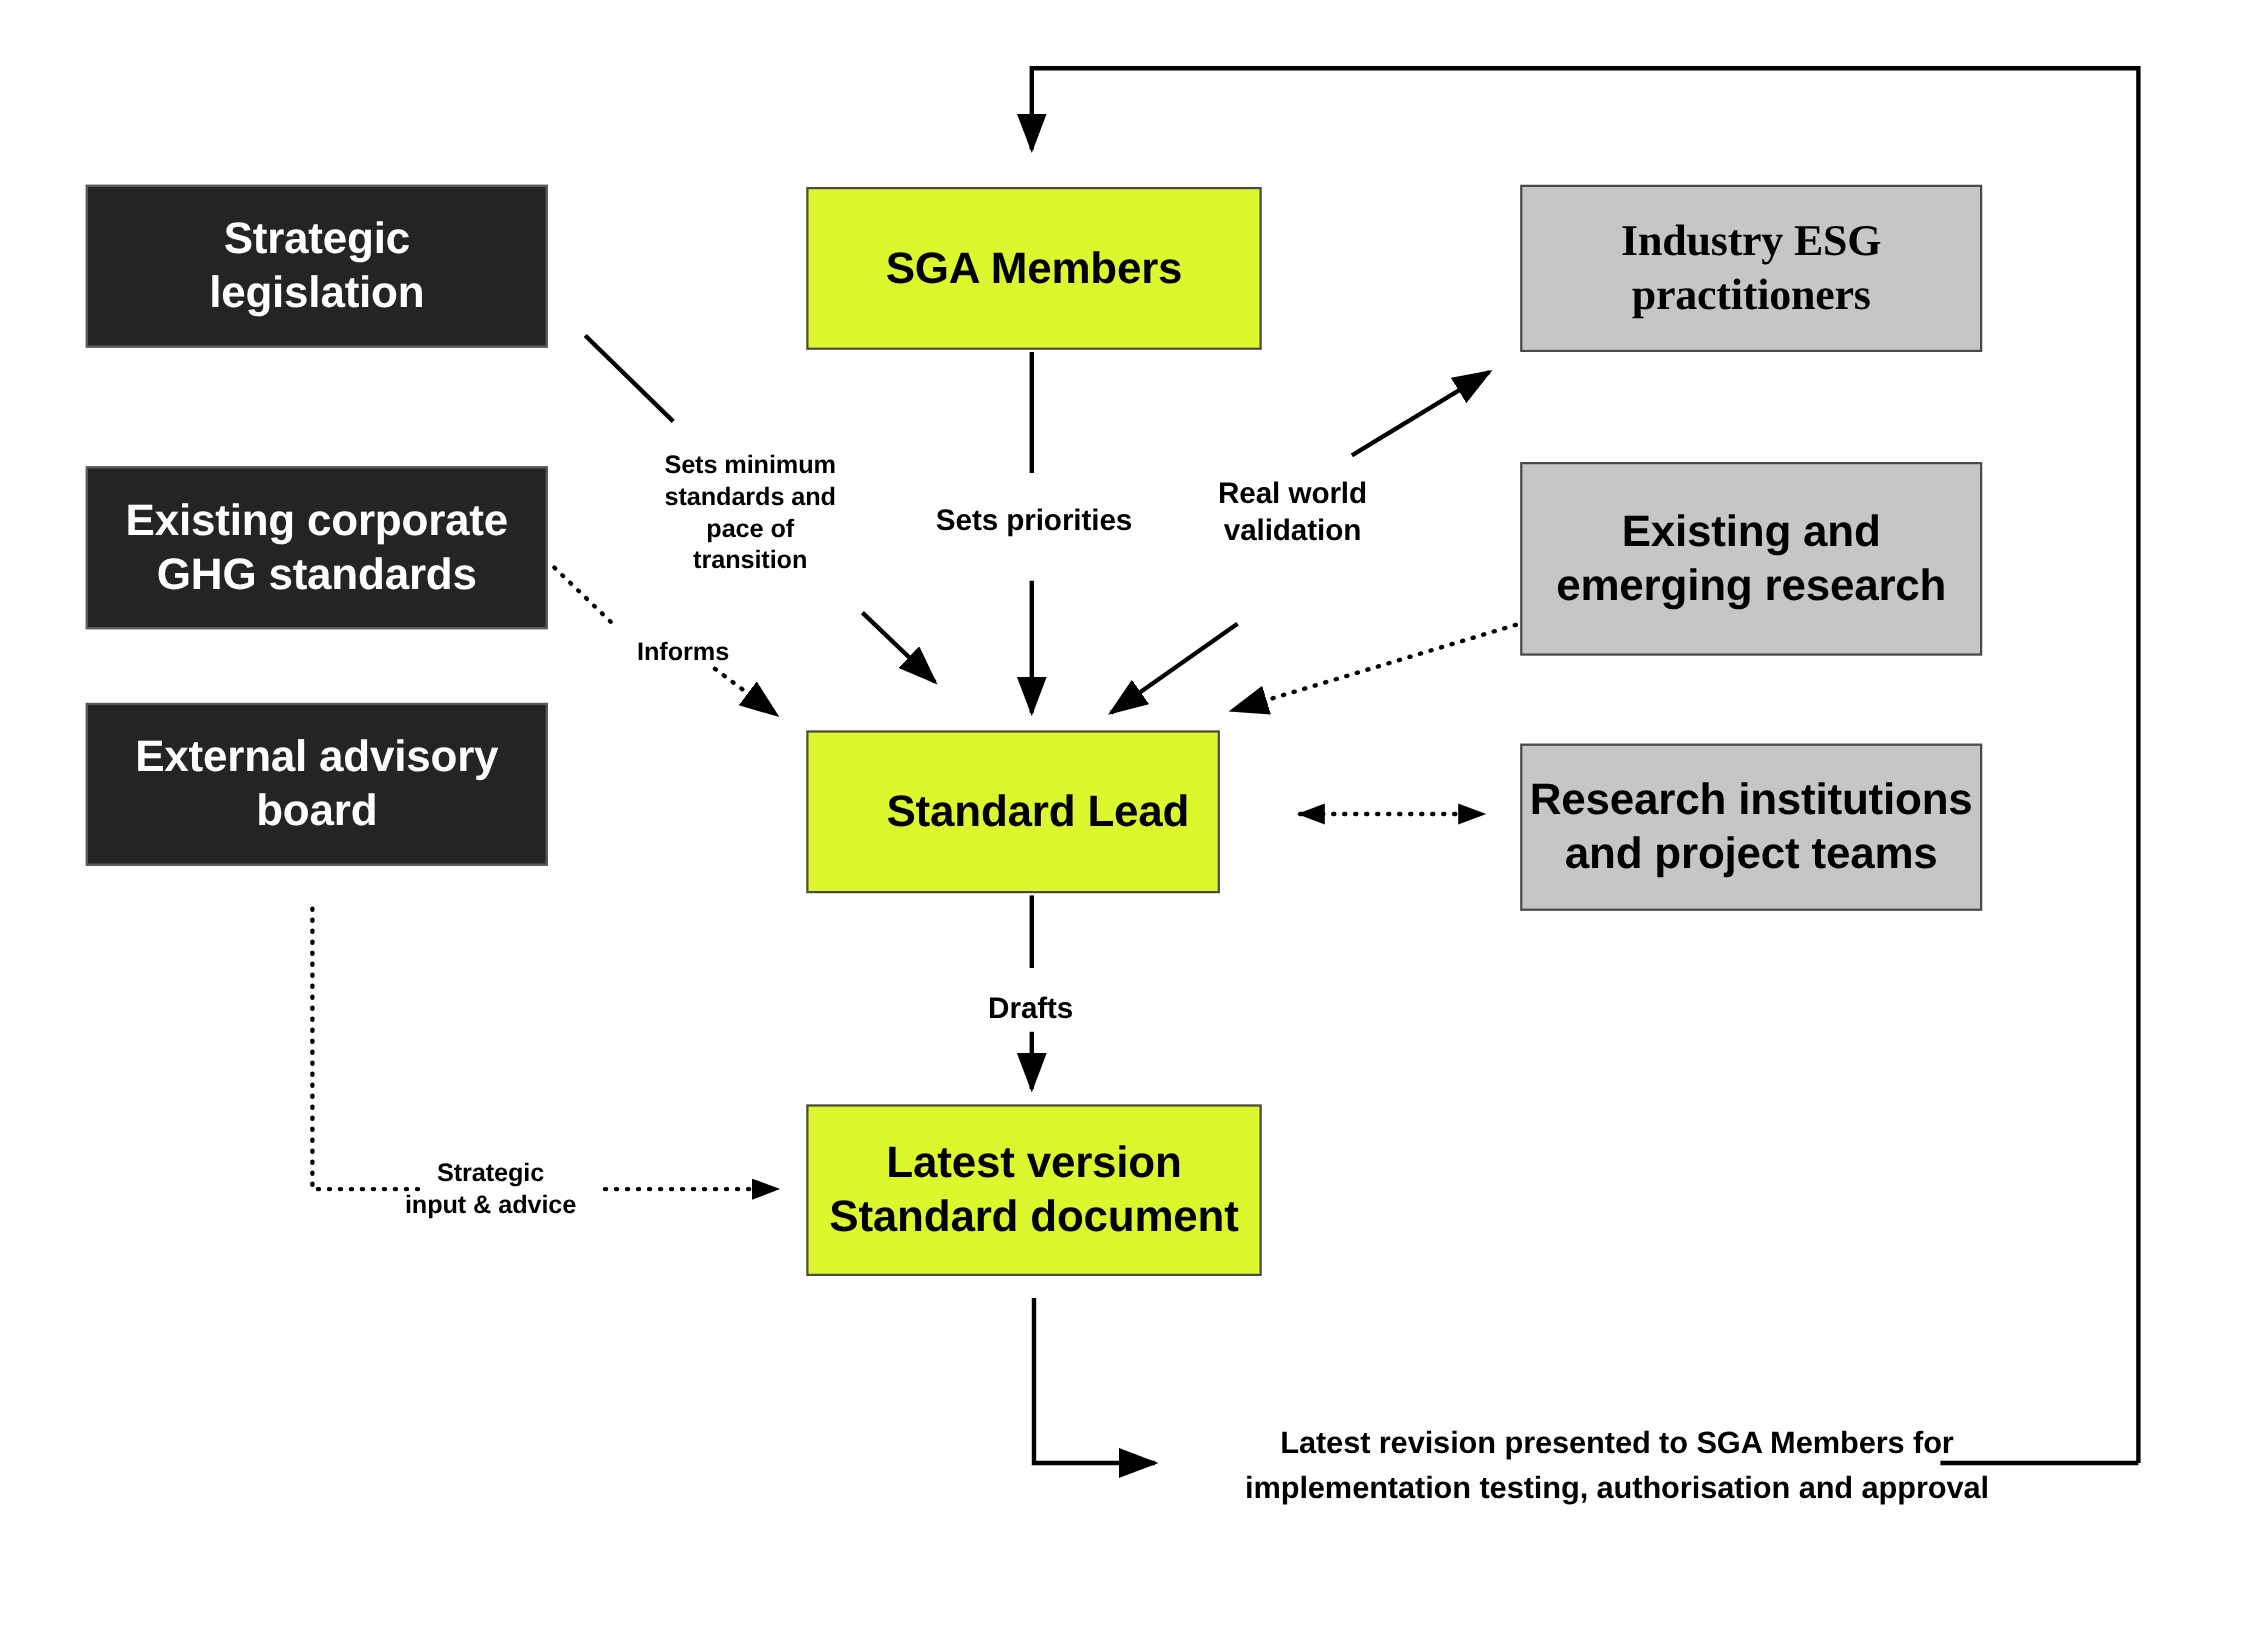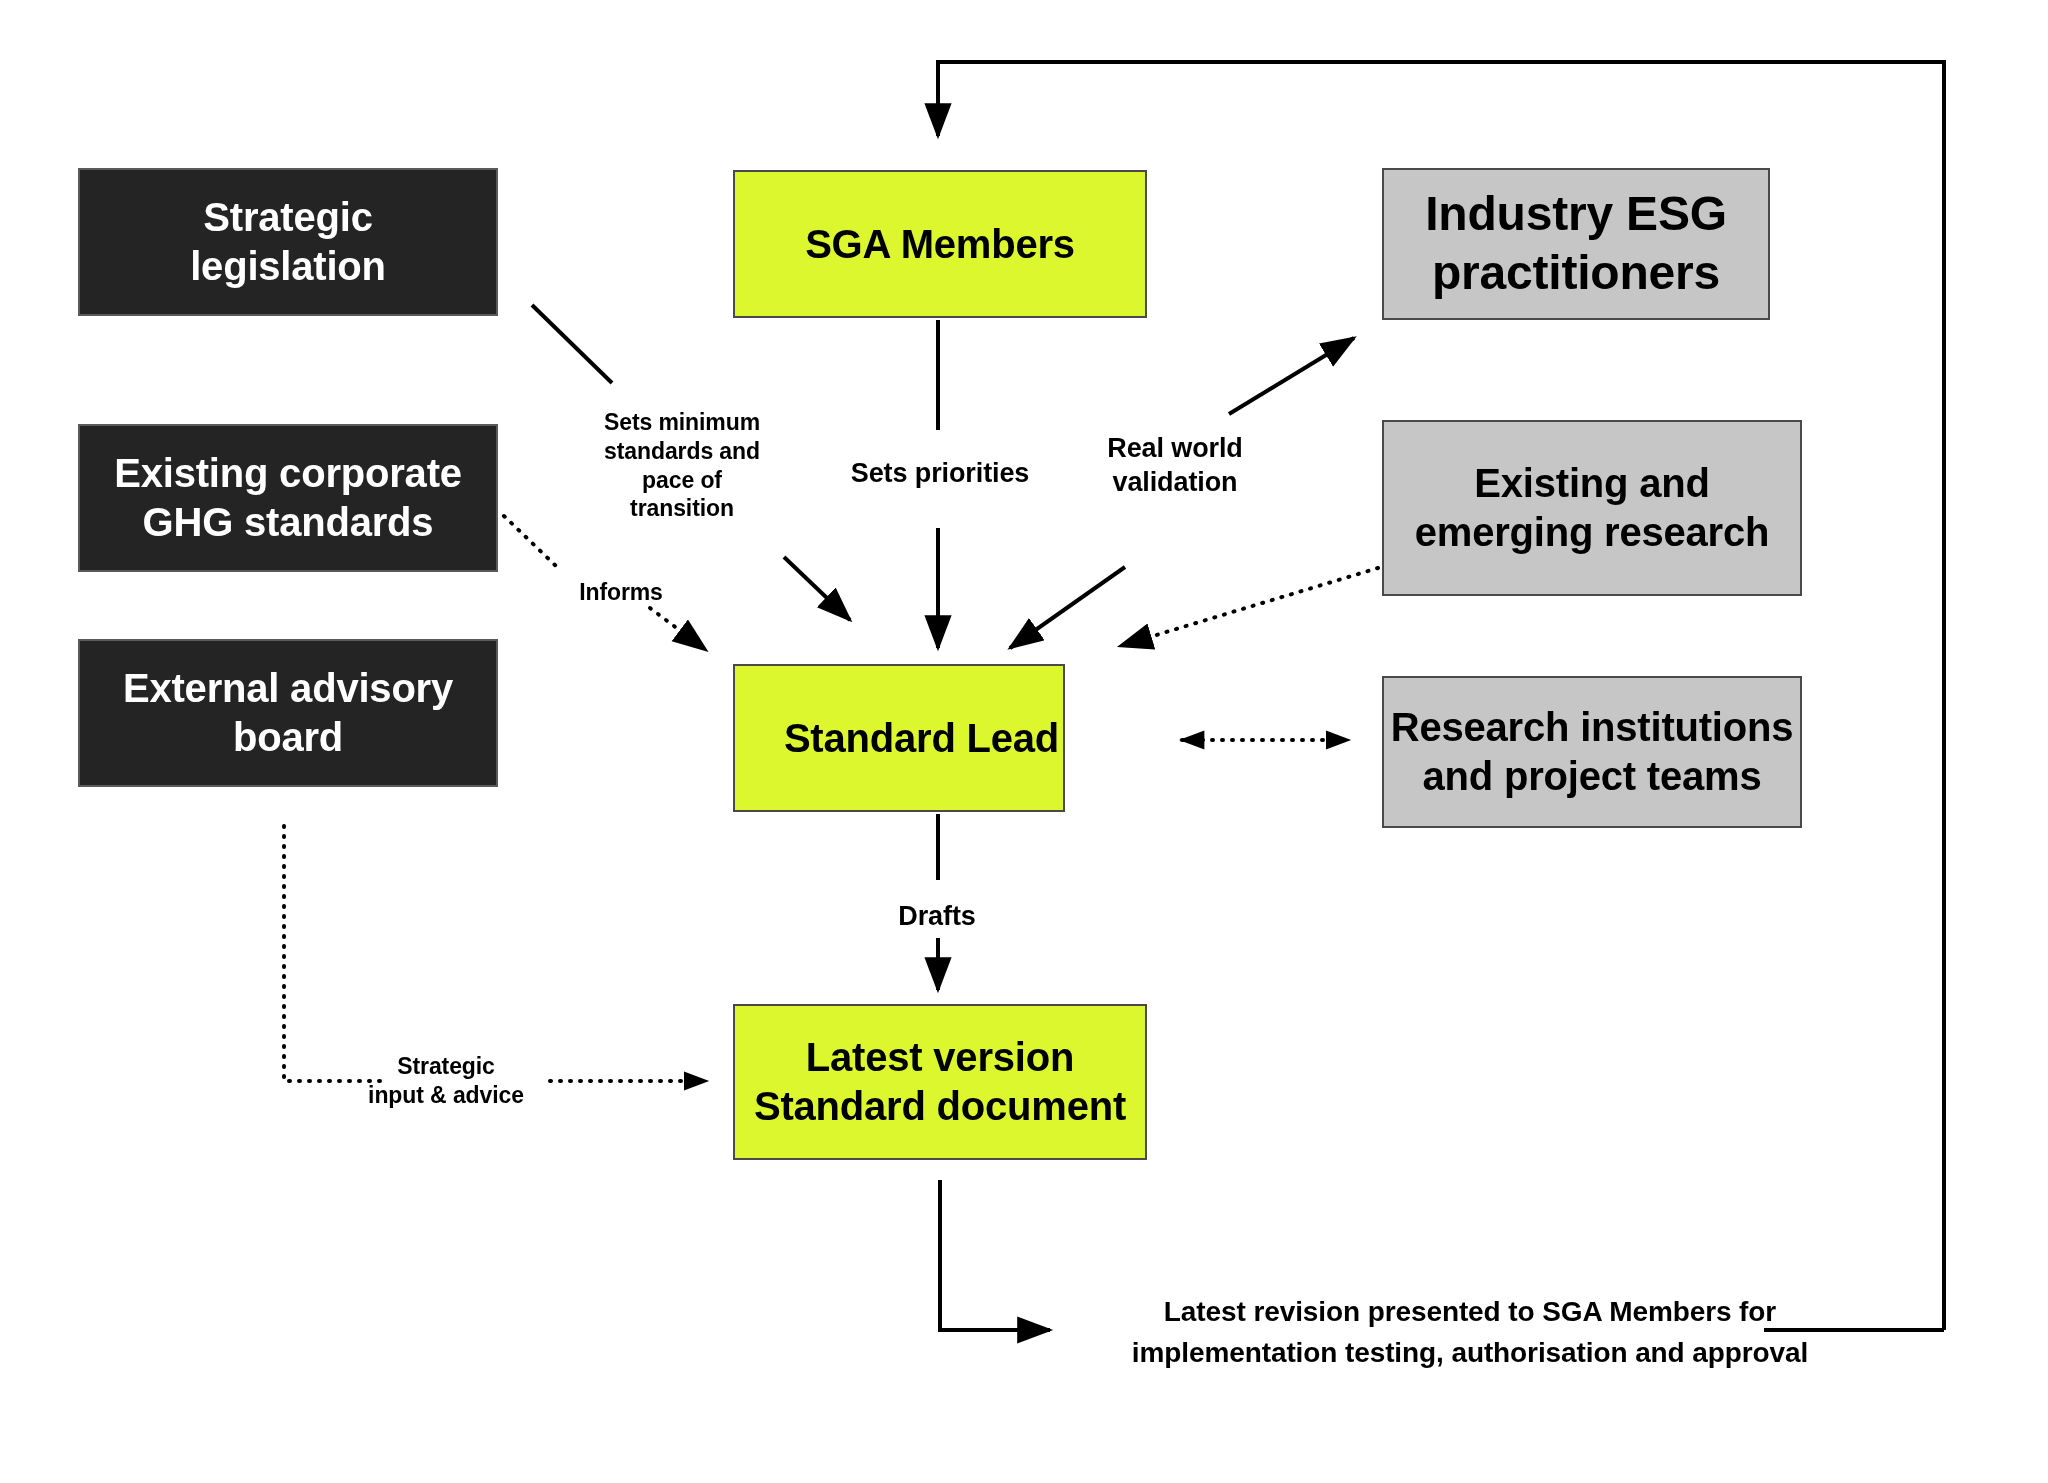--- a/index.html
+++ b/index.html
@@ -142,30 +142,30 @@
 
   <div class="node dark" style="left:78px; top:639px; width:420px; height:148px; font-size:40px;">
     <span>External advisory
 board</span>
   </div>
 
   <div class="node lime" style="left:733px; top:170px; width:414px; height:148px; font-size:40px;">
     <span>SGA Members</span>
   </div>
 
-  <div class="node lime" style="left:733px; top:664px; width:332px; height:148px; font-size:40px;padding-left:45px;">
+  <div class="node lime" style="left:733px; top:664px; width:376px; height:148px; font-size:40px;padding-left:45px;">
     <span>Standard Lead</span>
   </div>
 
   <div class="node lime" style="left:733px; top:1004px; width:414px; height:156px; font-size:40px;">
     <span>Latest version
 Standard document</span>
   </div>
 
-  <div class="node grey" style="left:1382px; top:168px; width:388px; height:152px; font-size:48px;">
+  <div class="node grey" style="left:1382px; top:168px; width:420px; height:152px; font-size:40px;font-family:Liberation Serif, serif;">
     <span>Industry ESG
 practitioners</span>
   </div>
 
   <div class="node grey" style="left:1382px; top:420px; width:420px; height:176px; font-size:40px;">
     <span>Existing and
 emerging research</span>
   </div>
 
   <div class="node grey" style="left:1382px; top:664px; width:420px; height:152px; font-size:40px;margin-top:12px;">

